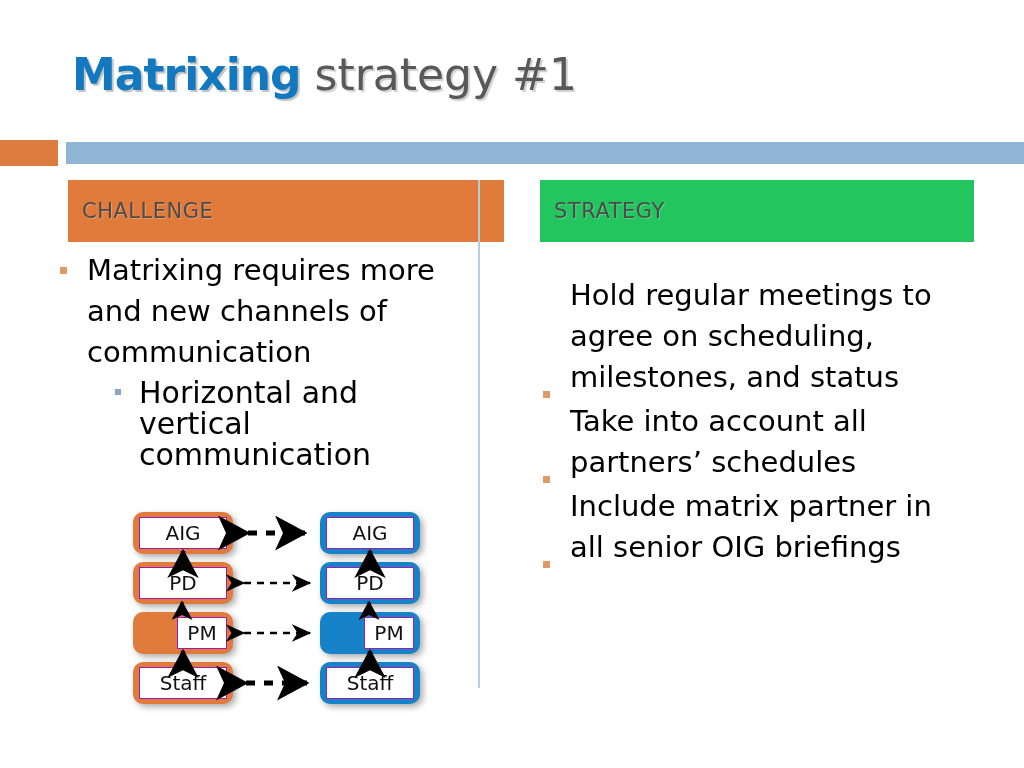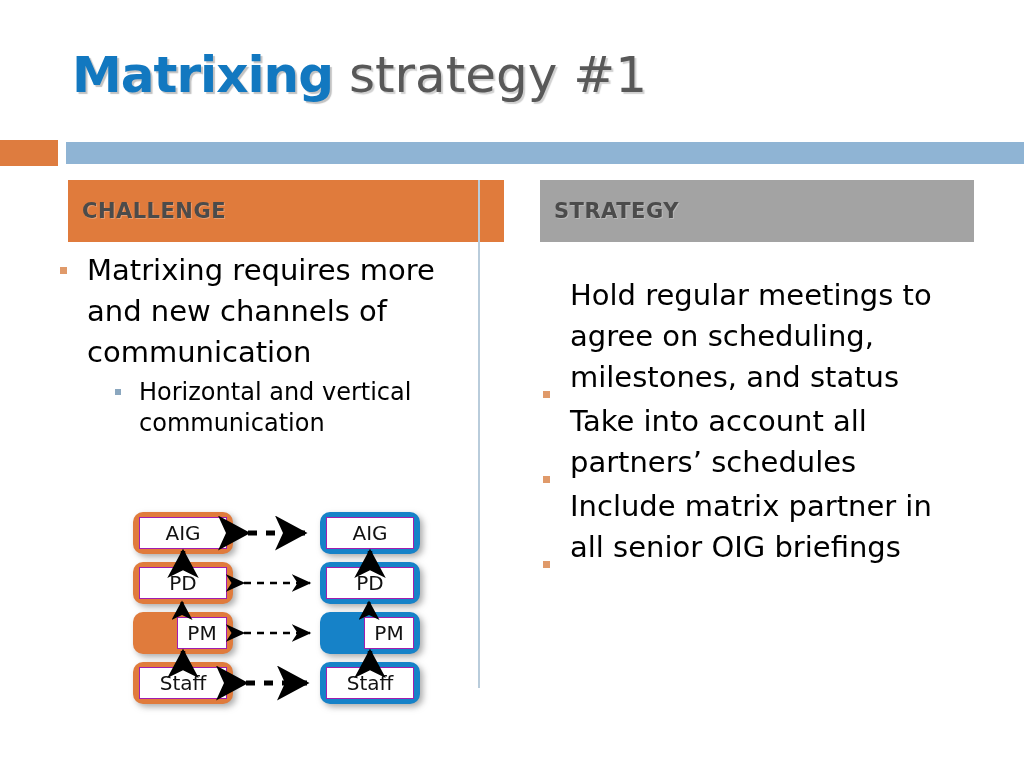--- a/index.html
+++ b/index.html
@@ -14,21 +14,21 @@
     overflow: hidden;
     font-family: "DejaVu Sans", sans-serif;
     -webkit-font-smoothing: antialiased;
   }
 
   
   #slide-title {
     position: absolute;
     left: 72px;
     top: 42px;
-    font-size: 50px;
+    font-size: 44px;
     line-height: 66px;
     white-space: nowrap;
   }
   #slide-title .title-accent {
     font-weight: bold;
     color: #1278c0;
     text-shadow: 2px 2px 1px rgba(120,120,120,0.45);
     letter-spacing: -1px;
   }
   #slide-title .title-rest {
@@ -58,37 +58,37 @@
 
   
   .col-header {
     position: absolute;
     height: 62px;
     display: flex;
     align-items: center;
   }
   .col-header .hdr-label {
     font-size: 21px;
-    font-weight: bold;
+    font-weight: normal;
     color: #4b4b4b;
     letter-spacing: 0.5px;
     padding-left: 14px;
     text-shadow: 1px 1px 0px rgba(255,255,255,0.25);
   }
   #challenge-header {
     left: 68px;
     top: 180px;
     width: 436px;
     background: #e07b3c;
   }
   #strategy-header {
     left: 540px;
     top: 180px;
     width: 434px;
-    background: #a3a3a3;
+    background: #22c55e;
   }
 
   
   .col-divider {
     position: absolute;
     left: 478px;
     top: 180px;
     width: 2px;
     height: 508px;
     background: #b9ccdb;
@@ -110,21 +110,21 @@
 
   .bullet-text {
     color: #000000;
   }
   .lvl1-text {
     font-size: 29px;
     line-height: 41px;
     margin-left: 20px;
   }
   .lvl2-text {
-    font-size: 24px;
+    font-size: 30px;
     line-height: 31px;
     margin-left: 18px;
   }
 
   #challenge-body {
     position: absolute;
     left: 60px;
     top: 250px;
     width: 412px;
   }

